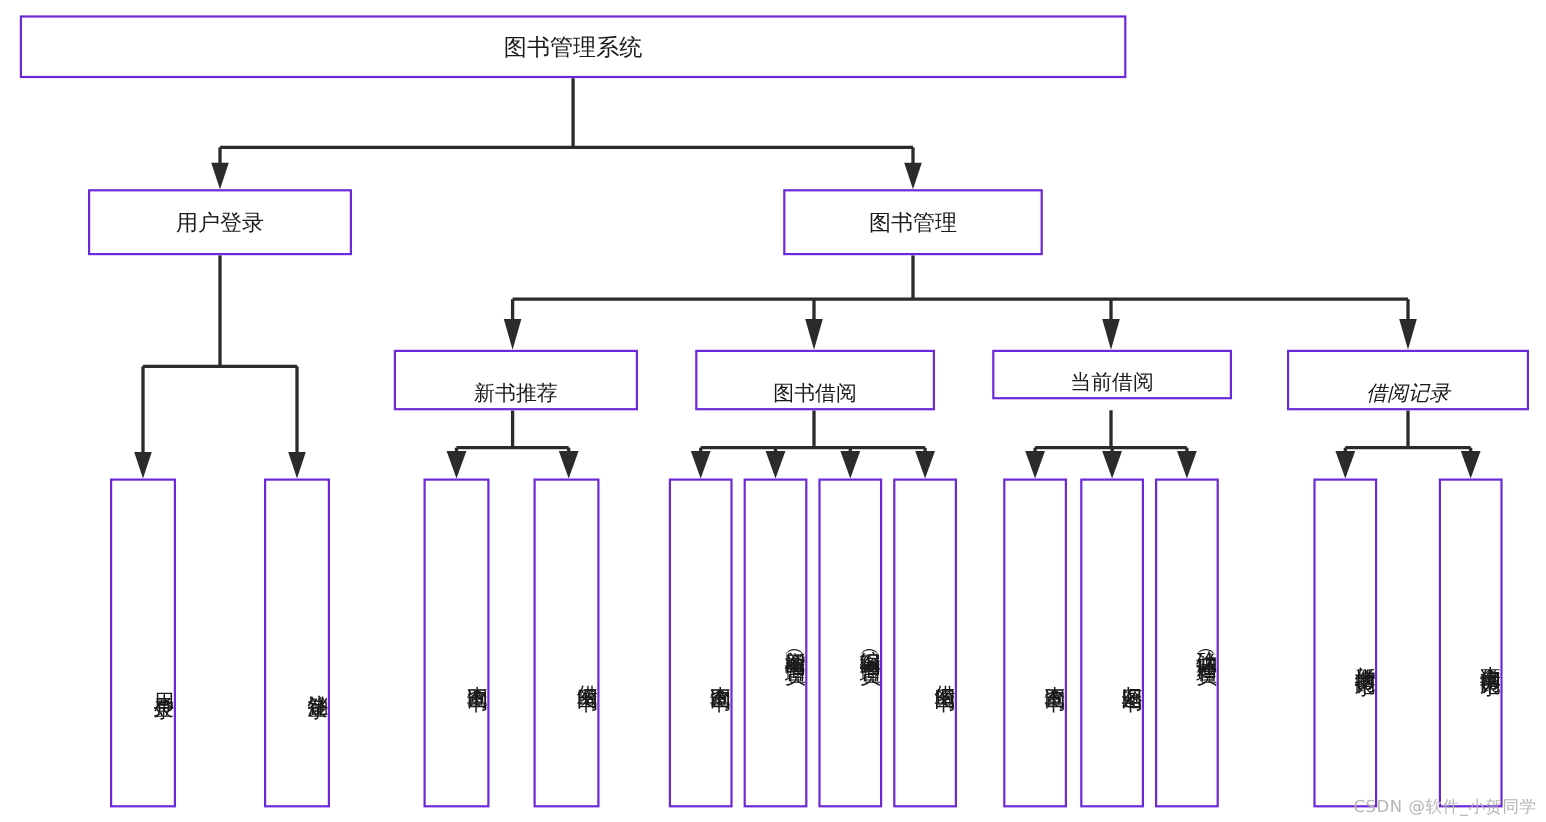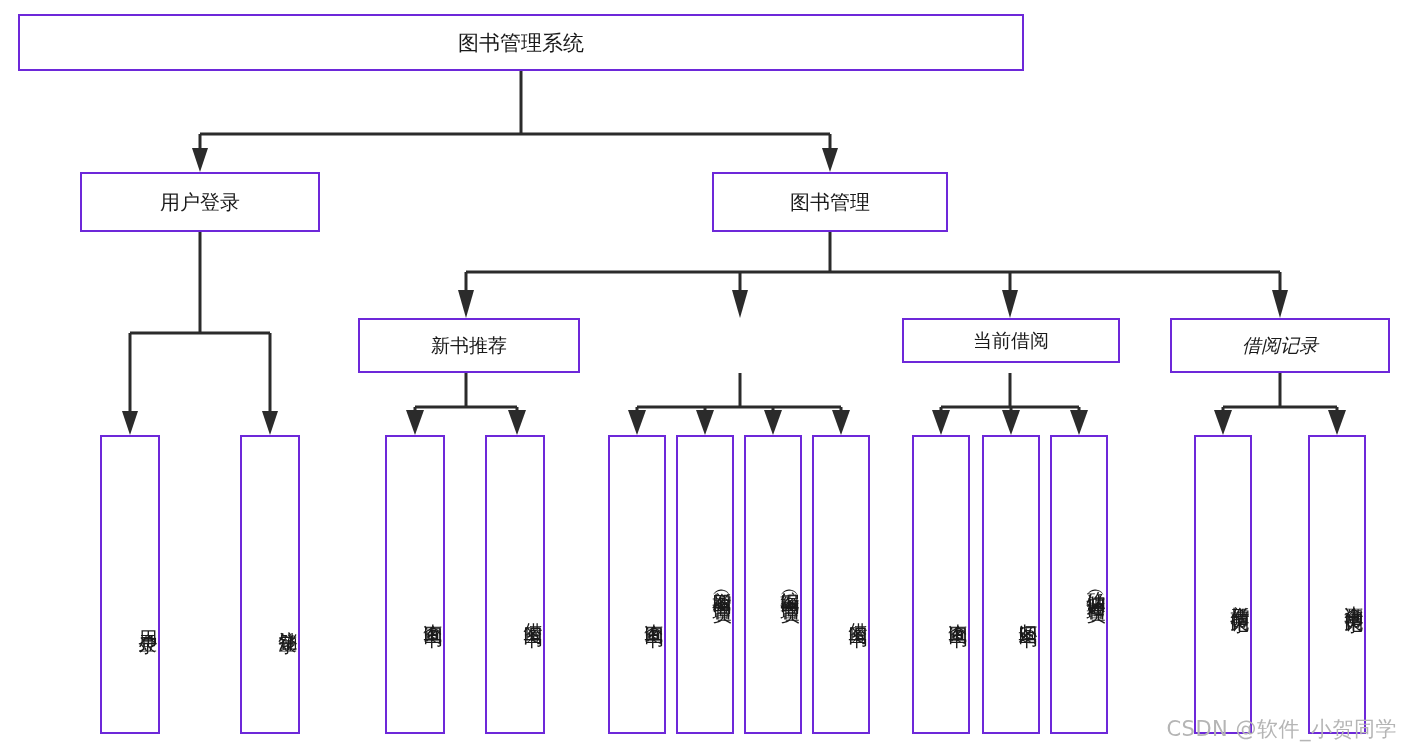--- a/index.html
+++ b/index.html
@@ -28,20 +28,21 @@
     color: #1a1a1a;
   }
   .node.root {
     font-size: 21px;
   }
   .node.lvl2 {
     font-size: 20px;
   }
   .node.lvl3 {
     font-size: 19px;
+    align-items: flex-end;
   }
   .node.leaf {
     font-size: 19px;
     writing-mode: vertical-rl;
     text-orientation: upright;
     letter-spacing: 2px;
     line-height: 1.05;
     padding-top: 6px;
     padding-bottom: 6px;
     align-items: flex-start;
@@ -57,21 +58,21 @@
     left: 0;
     top: 0;
     width: 1405px;
     height: 747px;
     pointer-events: none;
   }
   .watermark {
     position: absolute;
     right: 8px;
     bottom: 4px;
-    font-size: 21px;
+    font-size: 15px;
     color: #b5b5b5;
     letter-spacing: 0.5px;
     white-space: nowrap;
   }
 </style>
 </head>
 <body>
 
 <div id="canvas">
 
@@ -156,20 +157,23 @@
   <div class="node lvl2" style="left:80px; top:172px; width:240px; height:60px;">
     <span>用户登录</span>
   </div>
   <div class="node lvl2" style="left:712px; top:172px; width:236px; height:60px;justify-content:center;">
     <span>图书管理</span>
   </div>
 
   <div class="node lvl3" style="left:358px; top:318px; width:222px; height:55px;">
     <span>新书推荐</span>
   </div>
+  <div class="node lvl3" style="left:632px; top:318px; width:218px; height:55px;">
+    <span>图书借阅</span>
+  </div>
   <div class="node lvl3" style="left:902px; top:318px; width:218px; height:45px;">
     <span>当前借阅</span>
   </div>
   <div class="node lvl3" style="left:1170px; top:318px; width:220px; height:55px;font-style:italic;">
     <span>借阅记录</span>
   </div>
 
   <div class="node leaf" style="left:100px; top:435px; width:60px; height:299px; padding-top:75px;">
     <span>用户登录</span>
   </div>

